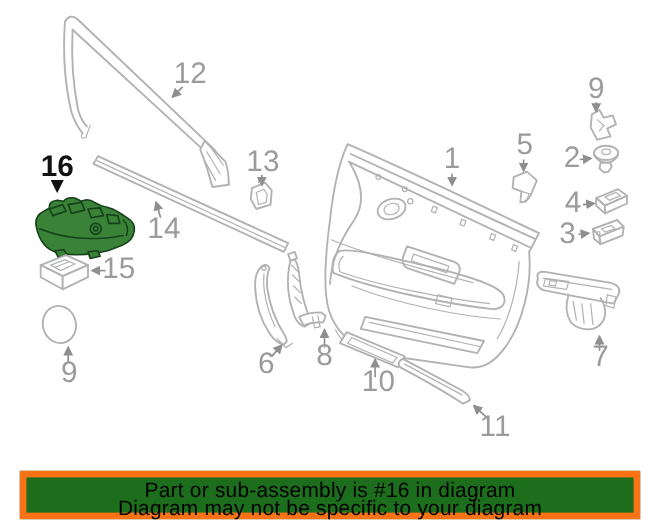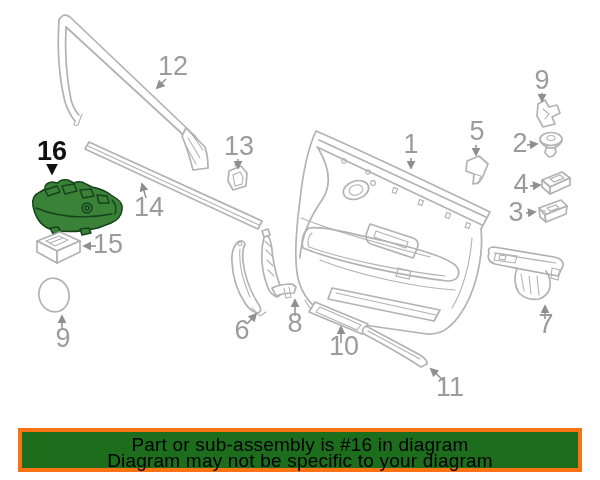--- a/index.html
+++ b/index.html
@@ -12,21 +12,21 @@
   .lnf{stroke:#b2b2b2;fill:#ffffff;stroke-width:1.7;stroke-linejoin:round;}
   .thin{stroke:#b2b2b2;fill:none;stroke-width:1.1;stroke-linecap:round;}
   .arrow{stroke:#8f8f8f;fill:none;stroke-width:1.5;}
   .arrow-black{stroke:#111111;fill:none;stroke-width:2.6;}
   .grn{fill:#3a8238;stroke:#16421b;stroke-width:1.5;stroke-linejoin:round;}
   .grn-d{fill:none;stroke:#16421b;stroke-width:1.4;stroke-linecap:round;stroke-linejoin:round;}
   text.lbl{font-family:"Liberation Sans",sans-serif;font-size:27px;fill:#9b9b9b;text-anchor:middle;}
   text.lbl-hl{font-family:"Liberation Sans",sans-serif;font-size:27px;font-weight:bold;fill:#111111;text-anchor:middle;}
   .banner{
     position:absolute;left:18px;top:428px;width:564px;height:44px;
-    box-sizing:border-box;background:#1c6e1c;border:4px solid #f97316;
+    box-sizing:border-box;background:#1c6e1c;border:6px solid #f97316;
     text-align:center;color:#000000;font-size:19px;line-height:15.5px;
     padding-top:5px;letter-spacing:0.2px;
   }
   .banner-line{white-space:nowrap;}
 </style>
 </head>
 <body>
 
 <div class="stage">
   <svg width="600" height="480" viewBox="0 0 600 480">

